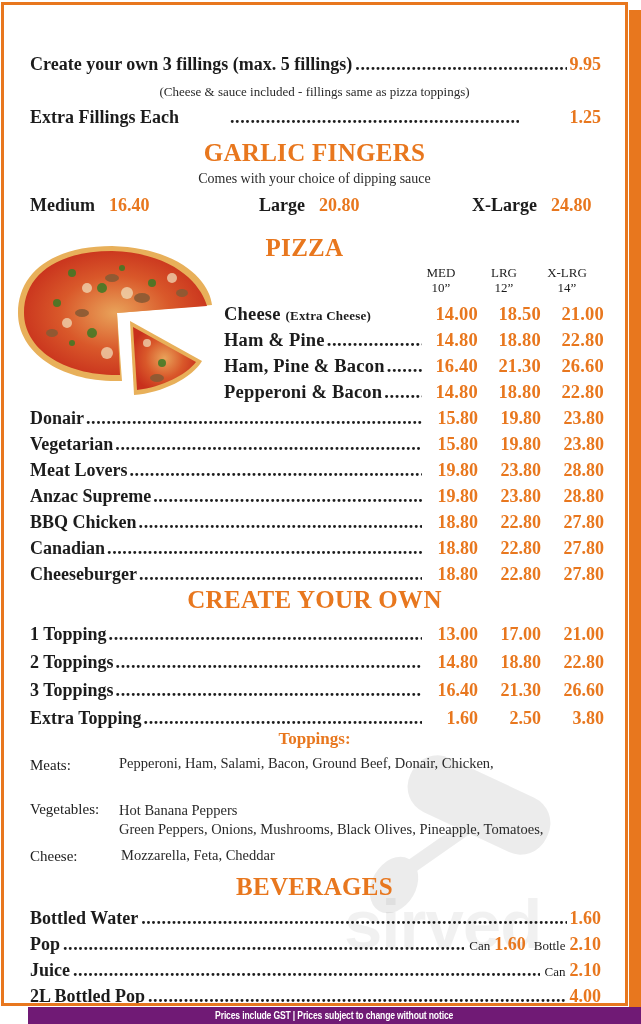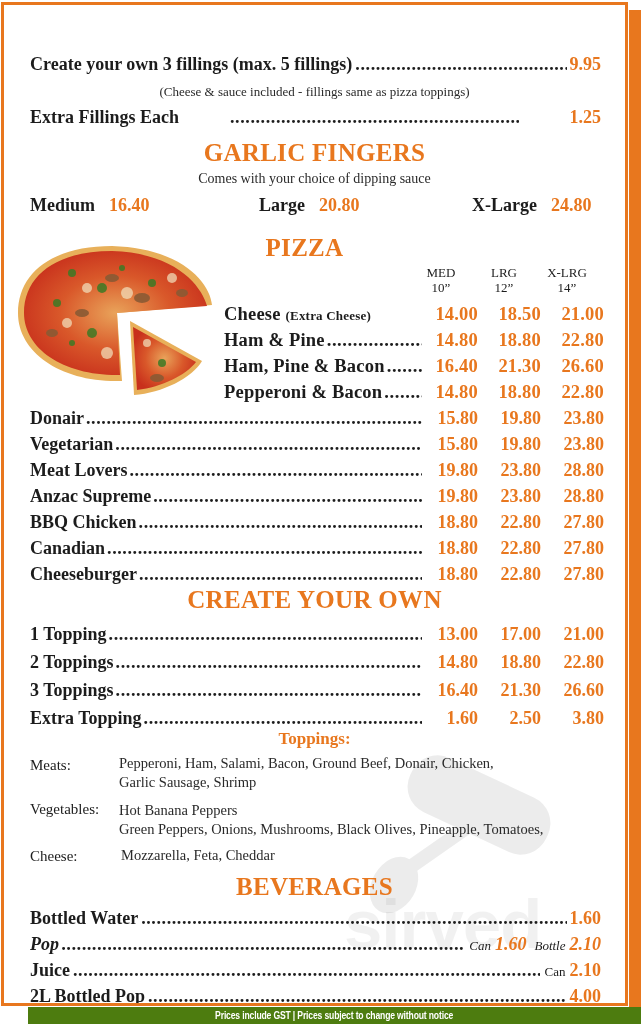--- a/index.html
+++ b/index.html
@@ -1,20 +1,20 @@
 <!DOCTYPE html>
 <html><head>
 <meta charset="utf-8">
 <style>
   * { margin: 0; padding: 0; box-sizing: border-box; }
   html, body { width: 641px; height: 1024px; background: #ffffff; overflow: hidden; }
   body { position: relative; font-family: "DejaVu Serif", "Liberation Serif", serif; color: #1c1c1c; }
 
   .shadow-right { position: absolute; left: 629px; top: 10px; width: 12px; height: 1014px; background: #e8771e; }
-  .footer-bar { position: absolute; left: 28px; top: 1007px; width: 613px; height: 17px; background: #4d7c0f;
+  .footer-bar { position: absolute; left: 28px; top: 1007px; width: 613px; height: 17px; background: #701a75;
     color: #fff; font-family: "Liberation Sans", sans-serif; font-weight: bold; font-size: 10.5px;
     text-align: center; line-height: 17px; letter-spacing: -0.2px; transform-origin: center; }
   .footer-bar span { display: inline-block; transform: scaleX(0.82); }
 
   .panel { position: absolute; left: 1px; top: 2px; width: 627px; height: 1004px; border: 3px solid #e8771e; background: #fff; overflow: hidden; }
 
   .watermark { position: absolute; left: 330px; top: 740px; width: 260px; height: 210px; pointer-events: none; opacity: 0.07; }
   .watermark-text { position: absolute; left: 340px; top: 880px; font-family: "Liberation Sans", sans-serif; font-weight: bold; font-size: 69px; color: #000; opacity: 0.05; letter-spacing: -1px; }
 
   .h-section { position: absolute; left: 0; width: 100%; text-align: center; color: #e8771e; font-weight: bold;
@@ -283,39 +283,38 @@
         <span>1.60</span>
         <span>2.50</span>
         <span>3.80</span>
       </span>
   </div>
 
   <div class="toppings-title" style="top:724px;">Toppings:</div>
   <div class="top-lbl" style="left:26px; top:752px;">Meats:</div>
   <div class="top-txt" style="left:115px; top:749px;">
     <div>Pepperoni, Ham, Salami, Bacon, Ground Beef, Donair, Chicken,</div>
-    <div>Garlic Sausage, Shrimp</div>
   </div>
   <div class="top-lbl" style="left:26px; top:796px;">Vegetables:</div>
   <div class="top-txt" style="left:115px; top:796px;">
     <div>Hot Banana Peppers</div>
     <div>Green Peppers, Onions, Mushrooms, Black Olives, Pineapple, Tomatoes,</div>
   </div>
   <div class="top-lbl" style="left:26px; top:843px;">Cheese:</div>
   <div class="top-txt" style="left:117px; top:841px;">
     <div>Mozzarella, Feta, Cheddar</div>
   </div>
 
   <div class="h-section" style="top:868px;">BEVERAGES</div>
   <div class="row" style="top:902px;">
     <span class="lbl">Bottled Water</span>
     <span class="dots"></span>
     <span class="price">1.60</span>
   </div>
-  <div class="row" style="top:928px;font-style:italic;">
+  <div class="row" style="top:928px;">
     <span class="lbl">Pop</span>
     <span class="dots"></span>
     <span class="small">Can</span>
     <span class="price">1.60</span>
     <span class="small" style="margin-left:8px;">Bottle</span>
     <span class="price">2.10</span>
   </div>
   <div class="row" style="top:954px;">
     <span class="lbl">Juice</span>
     <span class="dots"></span>

